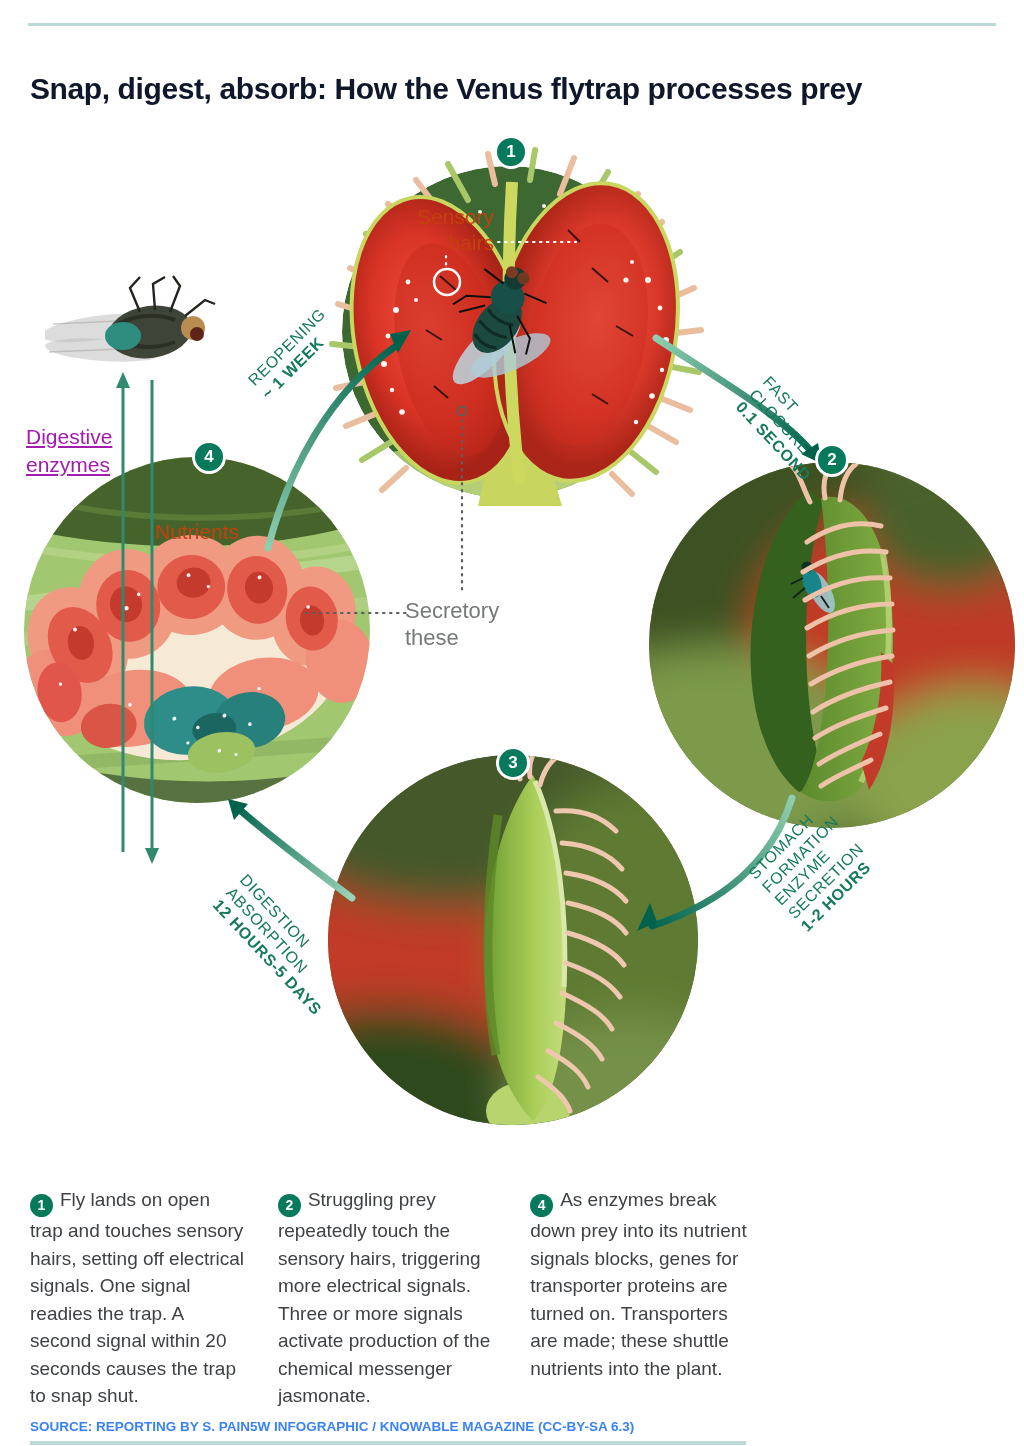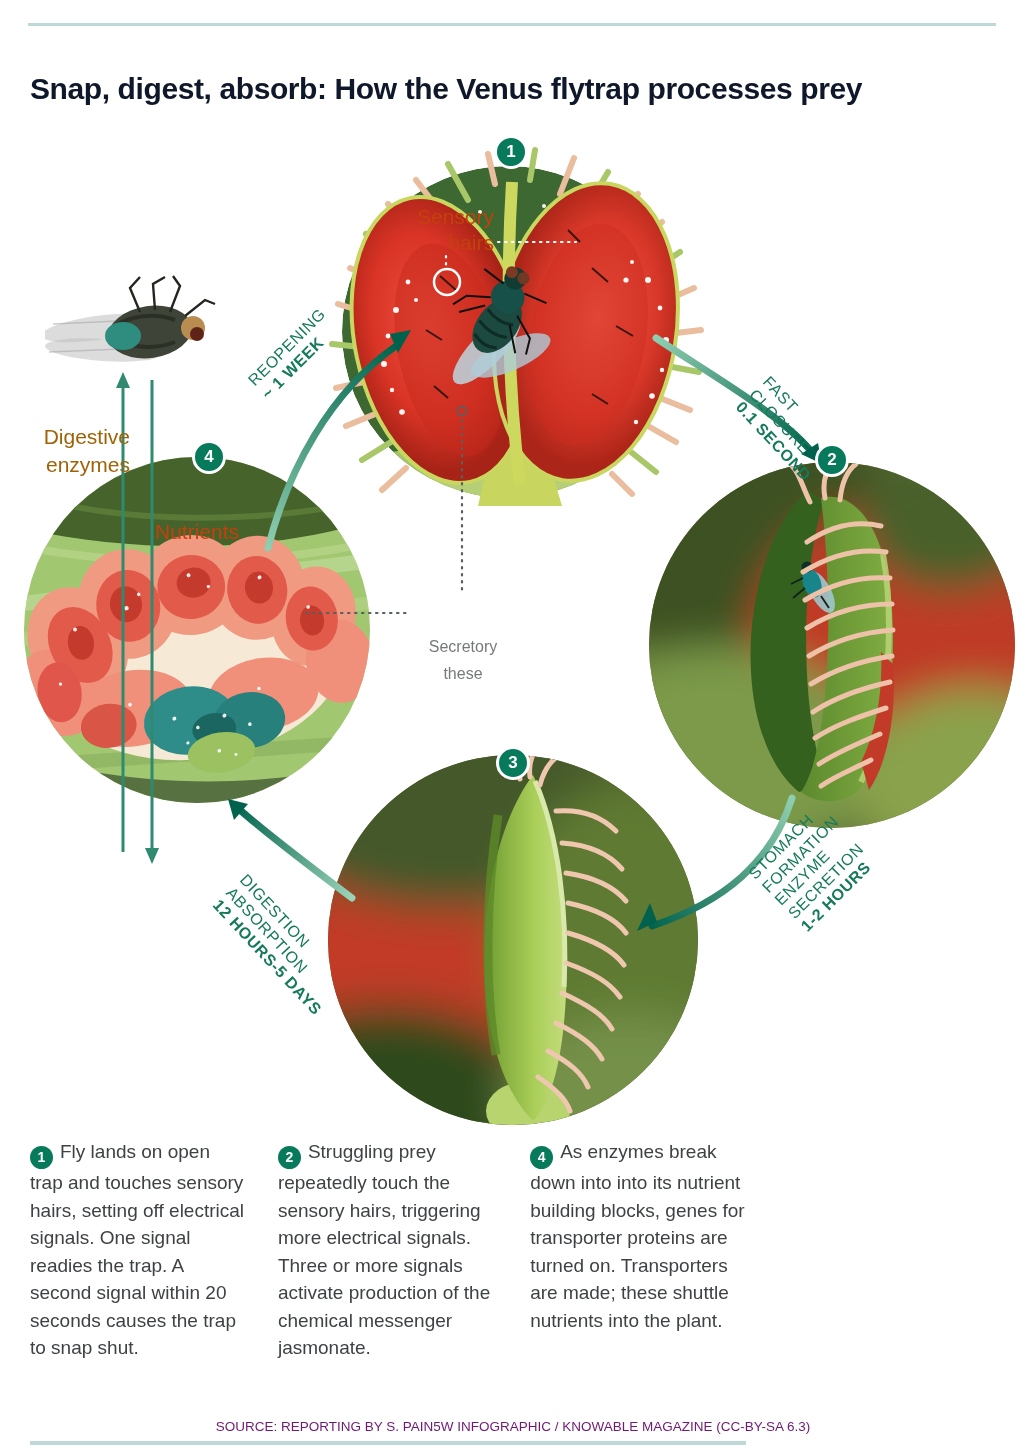--- a/index.html
+++ b/index.html
@@ -20,40 +20,40 @@
   svg{display:block;}
   .overlay{position:absolute;left:0;top:0;z-index:5;pointer-events:none;}
   .badge{position:absolute;z-index:7;width:28px;height:28px;border-radius:50%;
          background:#077a5c;border:3px solid #fff;display:flex;align-items:center;
          justify-content:center;color:#fff;font-weight:bold;font-size:17px;}
   .b1{left:494px;top:135px;} .b2{left:815px;top:443px;}
   .b3{left:496px;top:746px;} .b4{left:192px;top:440px;}
   .lbl{position:absolute;z-index:6;}
   .lbl-sensory{left:392px;top:204px;width:102px;text-align:right;color:#c2410c;
                font-size:21px;line-height:26px;}
-  .lbl-secretory{left:405px;top:597px;width:116px;text-align:center;color:#76797a;
-                 font-size:16px;line-height:27px;margin-top:36px;}
-  .lbl-digestive{left:26px;top:423px;width:104px;text-align:right;color:#a16207;
-                 font-size:21px;line-height:28px;}
+  .lbl-secretory{left:405px;top:597px;width:116px;color:#76797a;
+                 font-size:22px;line-height:27px;}
+  .lbl-digestive{left:26px;top:423px;width:104px;text-align:left;color:#a21caf;
+                 font-size:21px;line-height:28px;text-decoration:underline;}
   .lbl-nutrients{left:155px;top:520px;color:#c2410c;font-size:21px;}
   .trans{position:absolute;z-index:6;width:0;height:0;}
   .trans>div{transform:translate(-50%,-50%) rotate(var(--rot));white-space:nowrap;
              text-align:center;color:#157a5c;font-size:16px;line-height:18.5px;
              letter-spacing:0.6px;}
   .trans .dur{font-weight:bold;}
   .t-reopen{left:258px;top:390px;} .t-close{left:752px;top:392px;}
   .t-stomach{left:778px;top:903px;} .t-digest{left:229px;top:890px;}
-  .descs{position:absolute;left:30px;top:1138px;width:966px;z-index:4;
+  .descs{position:absolute;left:30px;top:1186px;width:966px;z-index:4;
          display:grid;grid-template-columns:1fr 1.02fr 1fr 1fr;column-gap:30px;}
   .descs p{margin:0;font-size:19px;line-height:27.5px;color:#3f4245;}
   .pbadge{display:inline-flex;width:23px;height:23px;border-radius:50%;background:#077a5c;
           color:#fff;font-size:14px;font-weight:bold;align-items:center;
           justify-content:center;vertical-align:-4px;margin-right:7px;}
   .footer{position:absolute;left:30px;top:1419px;width:966px;z-index:4;display:flex;
-          justify-content:center;font-size:13.5px;font-weight:normal;color:#701a75;}
+          justify-content:flex-start;font-size:13.5px;font-weight:bold;color:#3b82f6;}
 </style>
 </head>
 <body>
 
 <div class="page">
 
   <div class="rule rule-top"></div>
   <h1 class="title">Snap, digest, absorb: How the Venus flytrap processes prey</h1>
 
   <div class="circle c4">
@@ -419,21 +419,21 @@
     <div style="--rot:47deg">
       <div>DIGESTION</div>
       <div>ABSORPTION</div>
       <div class="dur">12 HOURS-5 DAYS</div>
     </div>
   </div>
 
   <div class="descs">
     <p><span class="pbadge">1</span><span>Fly lands on open trap and touches sensory hairs, setting off electrical signals. One signal readies the trap. A second signal within 20 seconds causes the trap to snap shut.</span></p>
     <p><span class="pbadge">2</span><span>Struggling prey repeatedly touch the sensory hairs, triggering more electrical signals. Three or more signals activate production of the chemical messenger jasmonate.</span></p>
-    <p><span class="pbadge">4</span><span>As enzymes break down into into its nutrient building blocks, genes for transporter proteins are turned on. Transporters are made; these shuttle nutrients into the plant.</span></p>
+    <p><span class="pbadge">4</span><span>As enzymes break down prey into its nutrient signals blocks, genes for transporter proteins are turned on. Transporters are made; these shuttle nutrients into the plant.</span></p>
   </div>
 
   <div class="footer">
     <span>SOURCE: REPORTING BY S. PAIN</span>
     <span>5W INFOGRAPHIC / KNOWABLE MAGAZINE (CC-BY-SA 6.3)</span>
   </div>
   <div class="rule rule-bottom"></div>
 
 </div>
 

